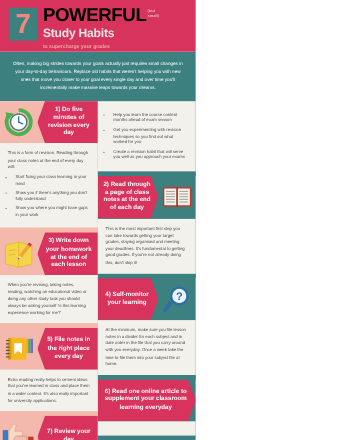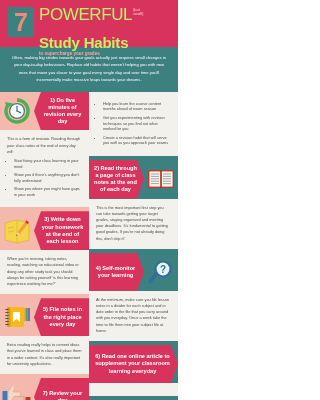--- a/index.html
+++ b/index.html
@@ -30,45 +30,45 @@
     color: #f08a7a;
     font-size: 25px;
     font-weight: bold;
     line-height: 30px;
     text-align: center;
     flex: 0 0 auto;
     margin-top: 1px;
   }
   .head-text { margin-left: 5px; flex: 1 1 auto; position: relative; }
   .h-powerful {
-    color: #bef264;
+    color: #000000;
     font-size: 17px;
-    font-weight: normal;
+    font-weight: bold;
     letter-spacing: -0.4px;
     line-height: 16px;
     display: inline-block;
   }
   .h-small {
     display: inline-block;
     vertical-align: top;
     color: #f5b4bf;
     font-size: 3.6px;
     font-weight: bold;
     line-height: 4px;
     width: 14px;
     margin-top: 2px;
     margin-left: 1px;
   }
   .h-study {
-    color: #bef264;
-    font-size: 15px;
+    color: #e5e5e5;
+    font-size: 11px;
     font-weight: bold;
     line-height: 13px;
     letter-spacing: -0.2px;
-    margin-top: 12px;
+    margin-top: 1px;
   }
   .h-sub {
     color: #f2a7a0;
     font-size: 4.6px;
     font-weight: bold;
     line-height: 6px;
     margin-top: 2px;
   }
 
   

